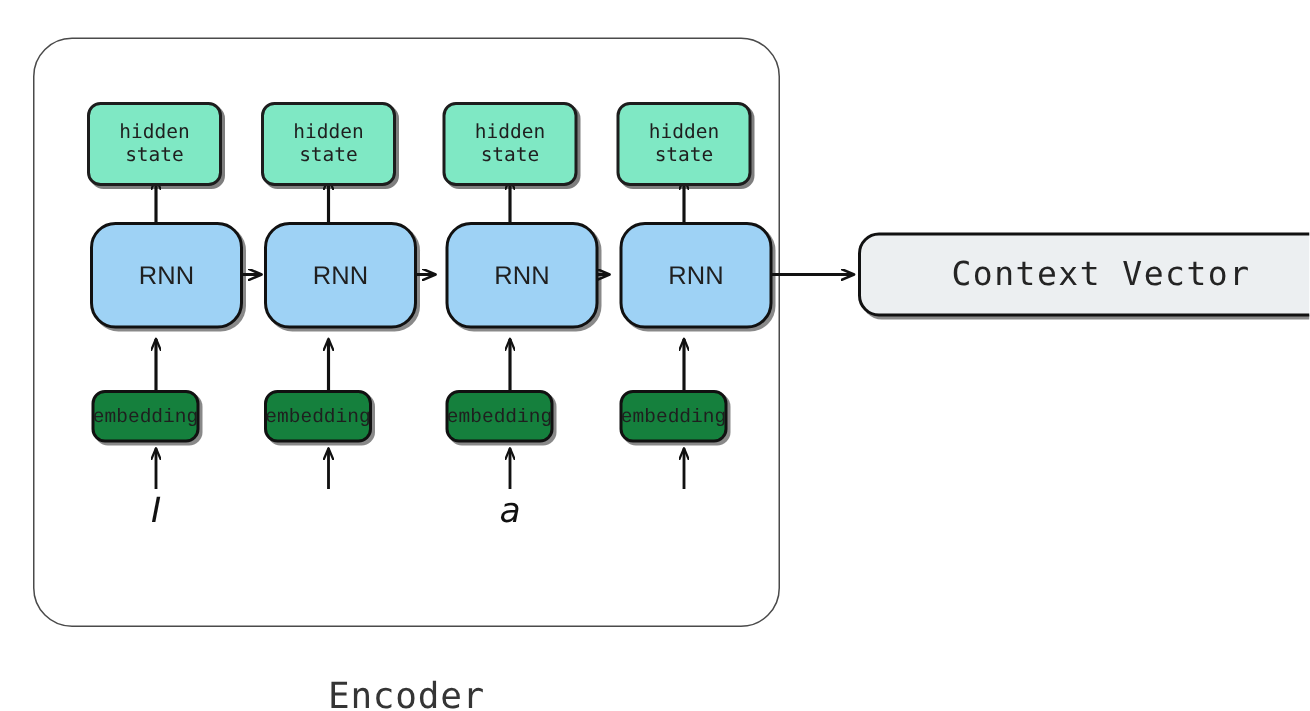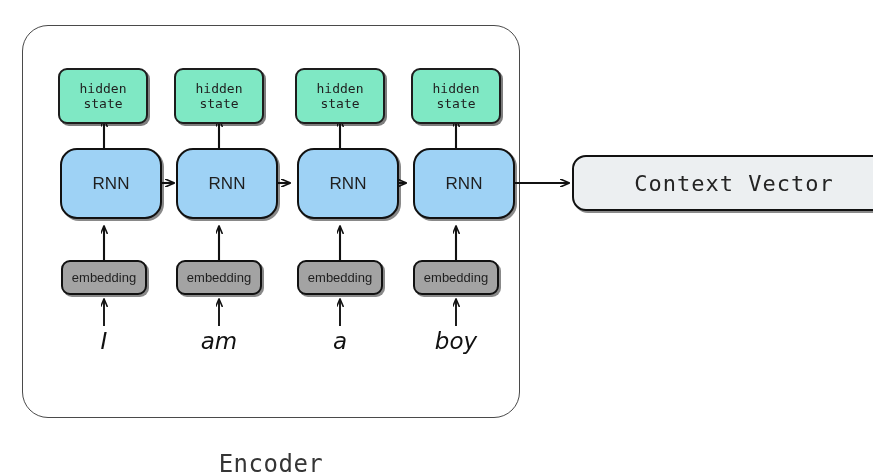--- a/index.html
+++ b/index.html
@@ -69,26 +69,26 @@
     height: 71px;
     background: #9ed2f5;
     border: 2.6px solid #111111;
     border-radius: 17px;
     font-family: "Liberation Sans", sans-serif;
     font-size: 17px;
     box-shadow: 2px 2px 0 rgba(20,20,20,0.5);
   }
 
   .embedding {
-    width: 86px;
+    width: 72px;
     height: 35px;
-    background: #a3a3a3;
+    background: #15803d;
     border: 2.6px solid #111111;
     border-radius: 9px;
-    font-family: Liberation Sans, sans-serif;
+    font-family: Liberation Mono, monospace;
     font-size: 13px;
     box-shadow: 2px 2px 0 rgba(20,20,20,0.5);
   }
 
   .word-label {
     position: absolute;
     width: 90px;
     text-align: center;
     font-family: "DejaVu Sans", sans-serif;
     font-size: 23px;
@@ -195,21 +195,20 @@
       <span>hidden</span><br>
       <span>state</span>
     </div>
   </div>
   <div class="node rnn-cell" style="left:176px; top:148px;">
     <span>RNN</span>
   </div>
   <div class="node embedding" style="left:176px; top:260px;">
     <span>embedding</span>
   </div>
-  <div class="word-label" style="left:174px; top:328px;">am</div>
 
   <div class="node hidden-state" style="left:295px; top:68px;">
     <div>
       <span>hidden</span><br>
       <span>state</span>
     </div>
   </div>
   <div class="node rnn-cell" style="left:297px; top:148px;">
     <span>RNN</span>
   </div>
@@ -223,21 +222,20 @@
       <span>hidden</span><br>
       <span>state</span>
     </div>
   </div>
   <div class="node rnn-cell" style="left:413px; top:148px;">
     <span>RNN</span>
   </div>
   <div class="node embedding" style="left:413px; top:260px;">
     <span>embedding</span>
   </div>
-  <div class="word-label" style="left:411px; top:328px;">boy</div>
 
   <div class="context-vector">
     <span>Context Vector</span>
   </div>
 
   <div class="encoder-label">Encoder</div>
 
 </div>
 
 </body></html>

